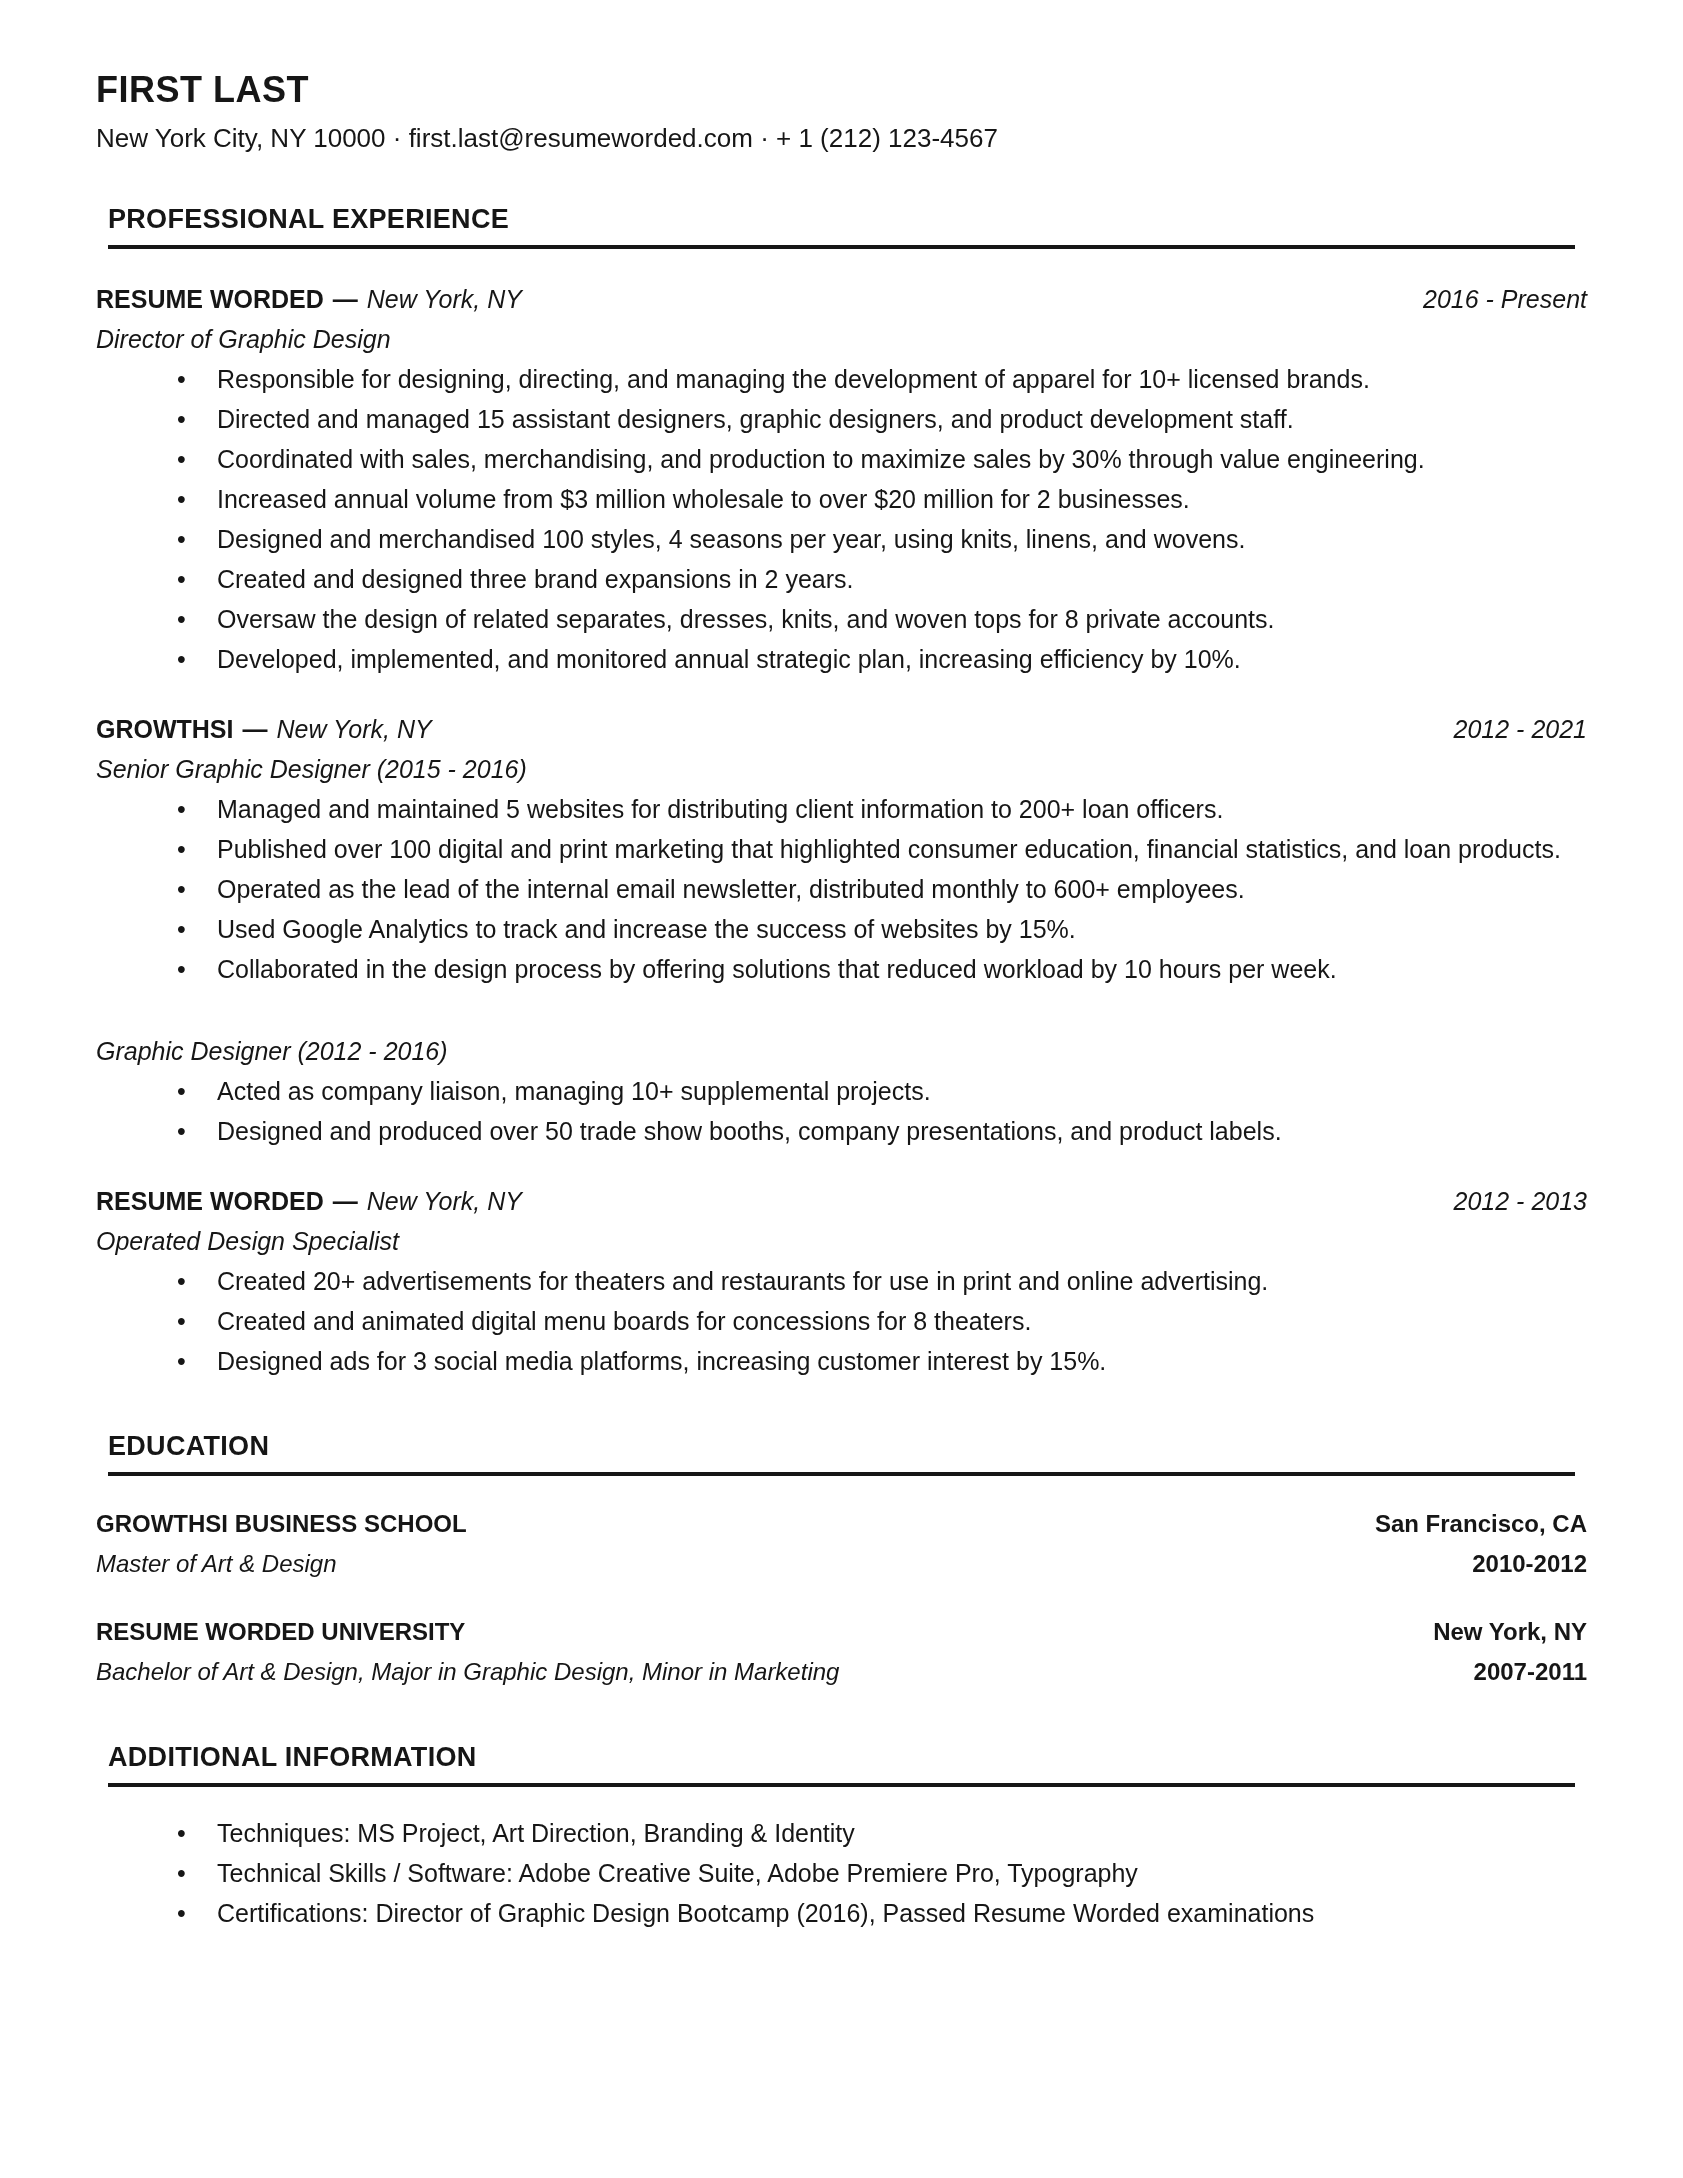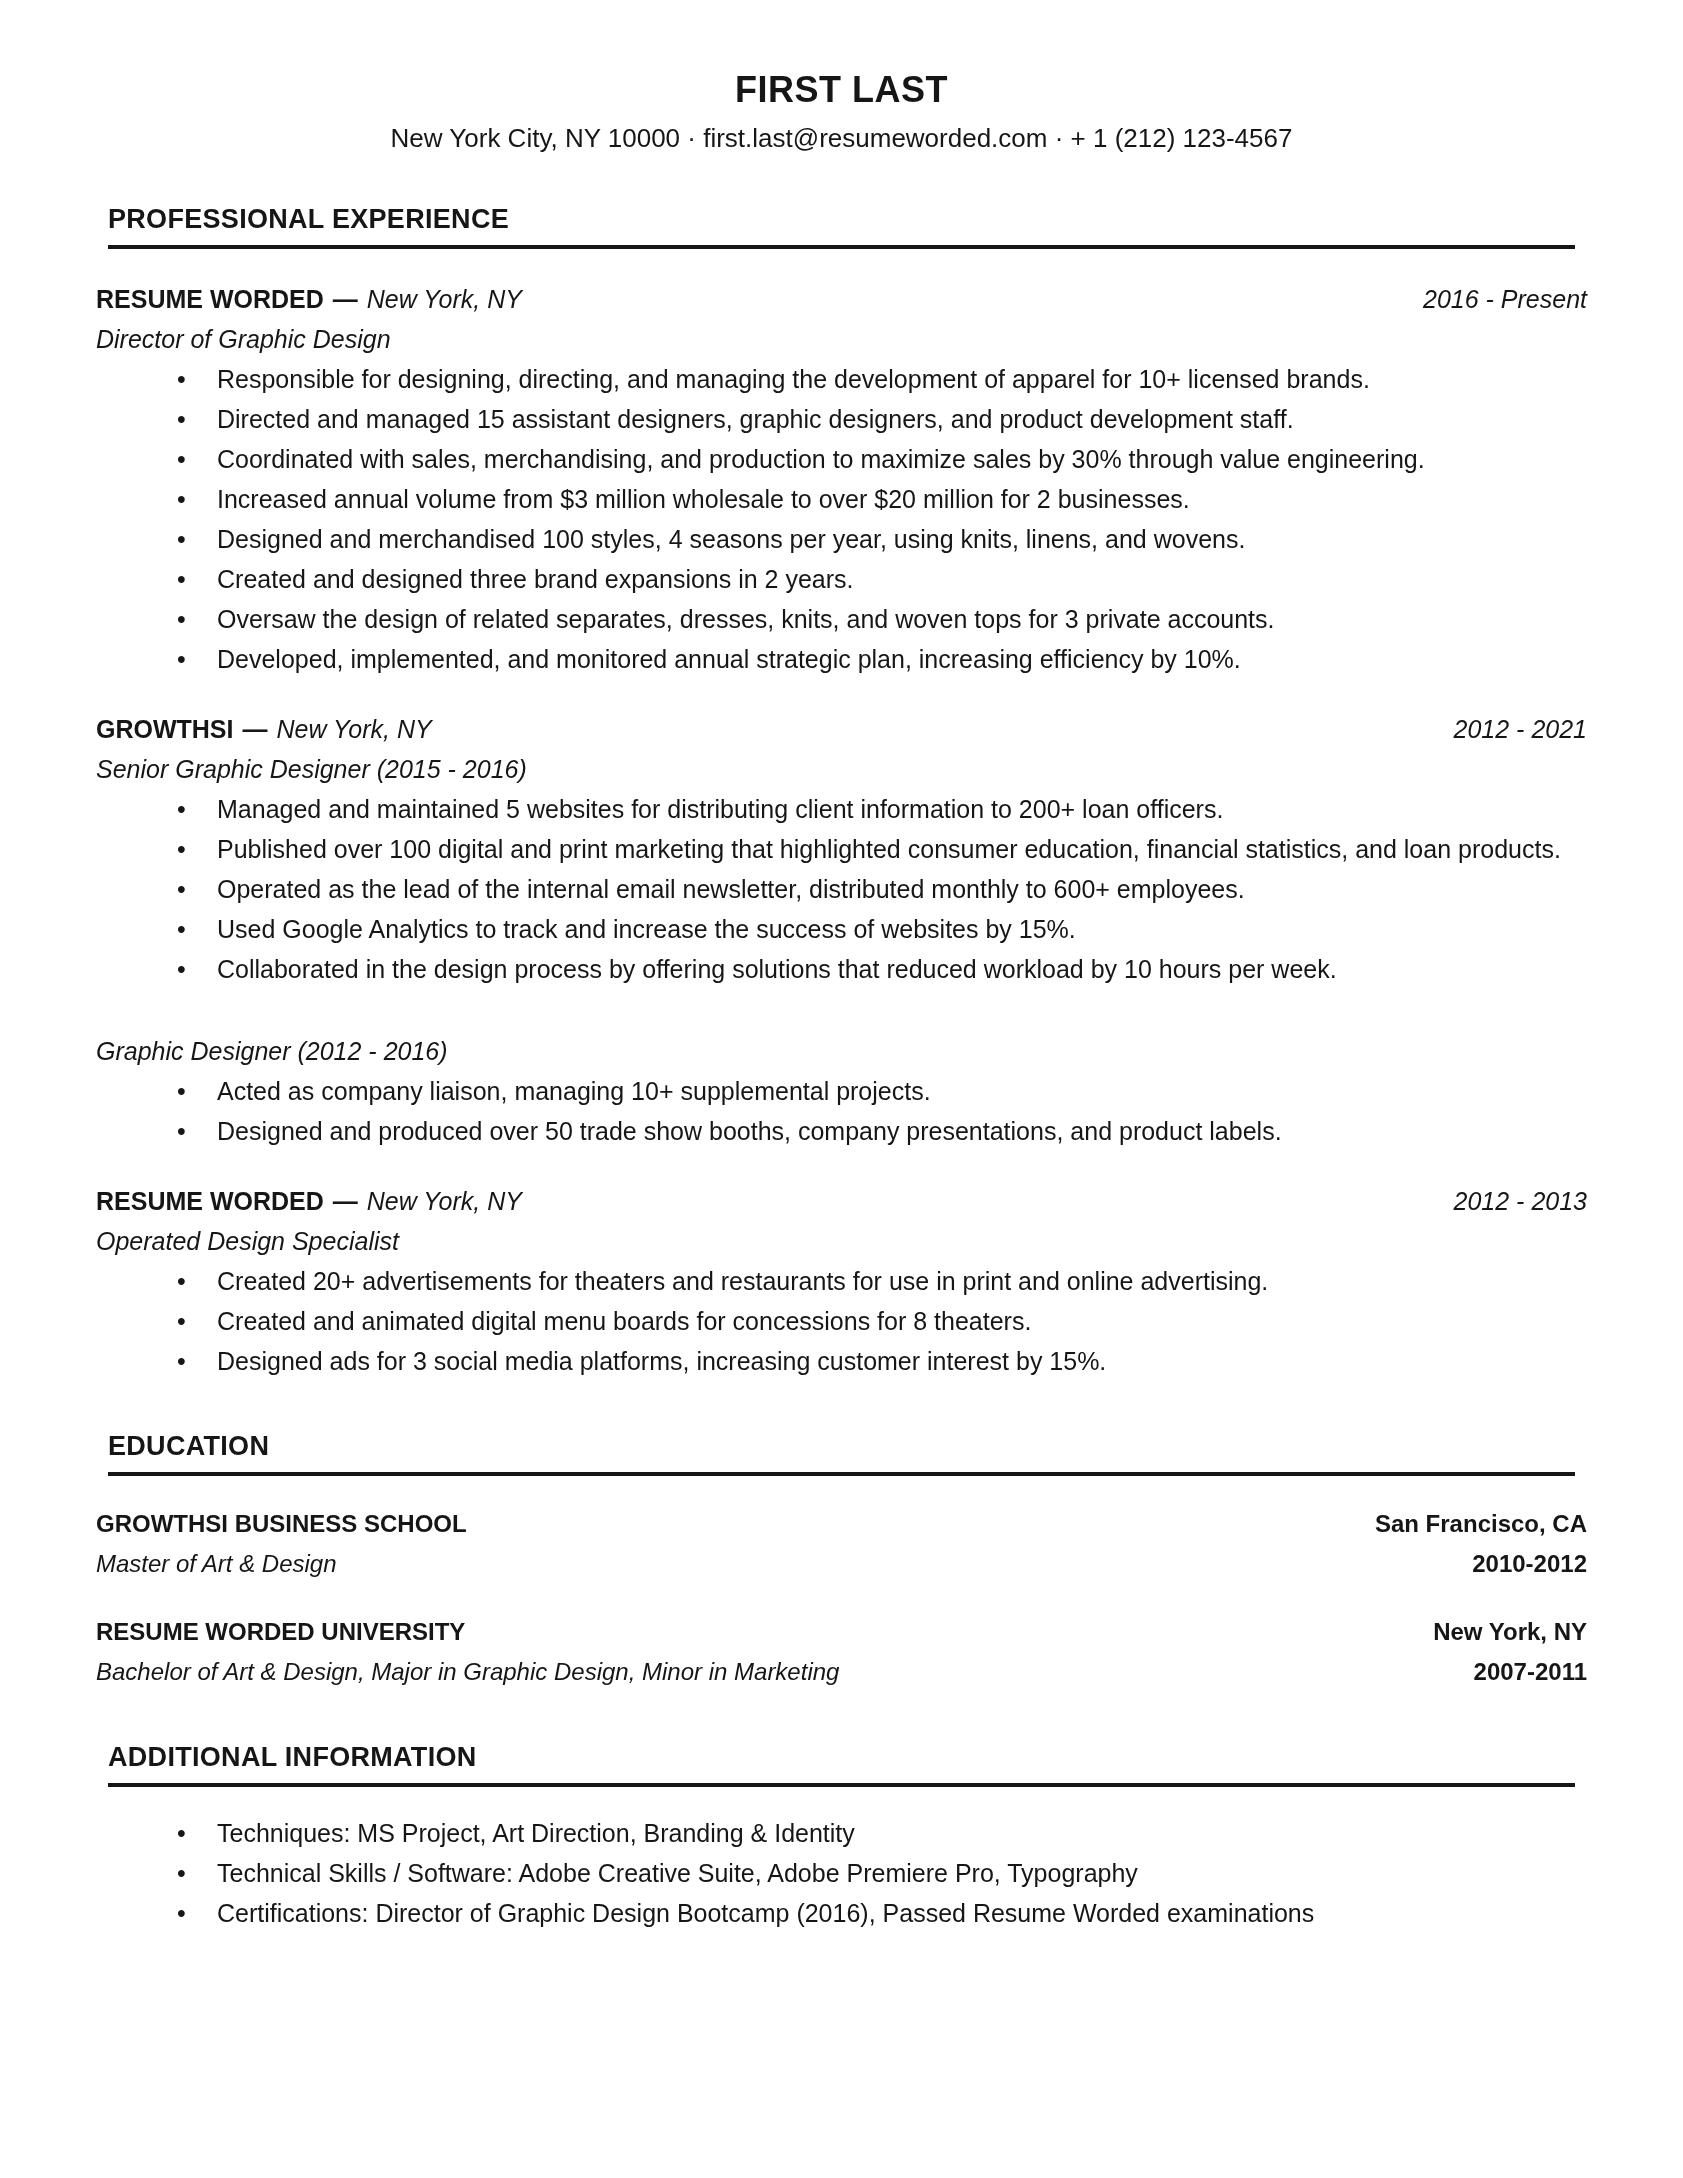--- a/index.html
+++ b/index.html
@@ -8,21 +8,21 @@
     height: 2178px;
     box-sizing: border-box;
     padding: 69px 96px 40px 96px;
     font-family: "Liberation Sans", sans-serif;
     color: #161616;
     background: #ffffff;
     overflow: hidden;
   }
 
   
-  .header { text-align: center; }
+  .header { }
   .name { font-size: 36px; font-weight: 800; margin: 0; letter-spacing: 0.5px; }
   .headline { font-size: 38px; font-weight: 800; margin: 8px 0 0 0; }
   .contact { font-size: 26px; margin-top: 12px; }
 
   
   .section { margin-top: 50px; }
   .section:first-of-type { margin-top: 44px; }
   .section-heading {
     font-size: 27px;
     font-weight: 800;
@@ -106,21 +106,21 @@
           <li>
               <span class="bullet-dot">•</span>
               <span class="bullet-text">Designed and merchandised 100 styles, 4 seasons per year, using knits, linens, and wovens.</span>
             </li>
           <li>
               <span class="bullet-dot">•</span>
               <span class="bullet-text">Created and designed three brand expansions in 2 years.</span>
             </li>
           <li>
               <span class="bullet-dot">•</span>
-              <span class="bullet-text">Oversaw the design of related separates, dresses, knits, and woven tops for 3 private accounts.</span>
+              <span class="bullet-text">Oversaw the design of related separates, dresses, knits, and woven tops for 8 private accounts.</span>
             </li>
           <li>
               <span class="bullet-dot">•</span>
               <span class="bullet-text">Developed, implemented, and monitored annual strategic plan, increasing efficiency by 10%.</span>
             </li>
         </ul>
       </div>
     </div>
 
     <div class="job">

